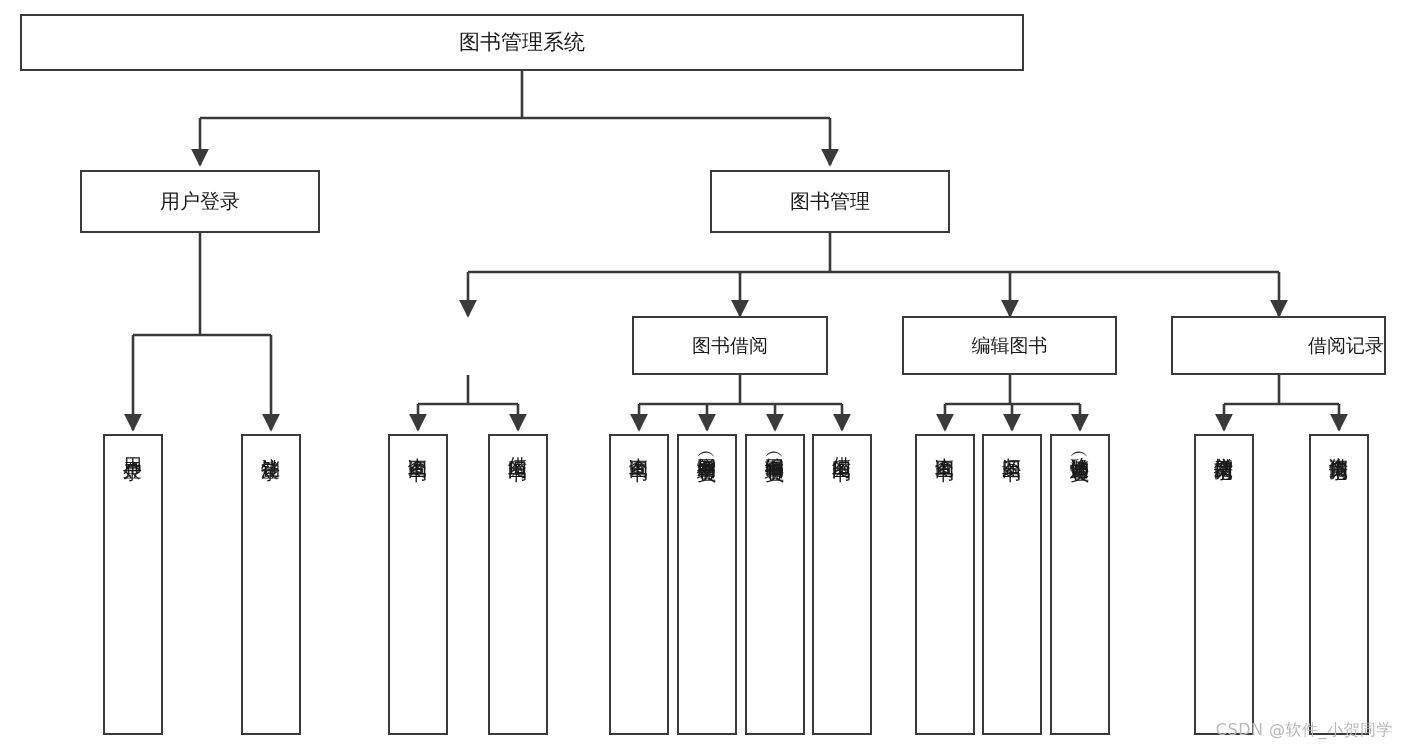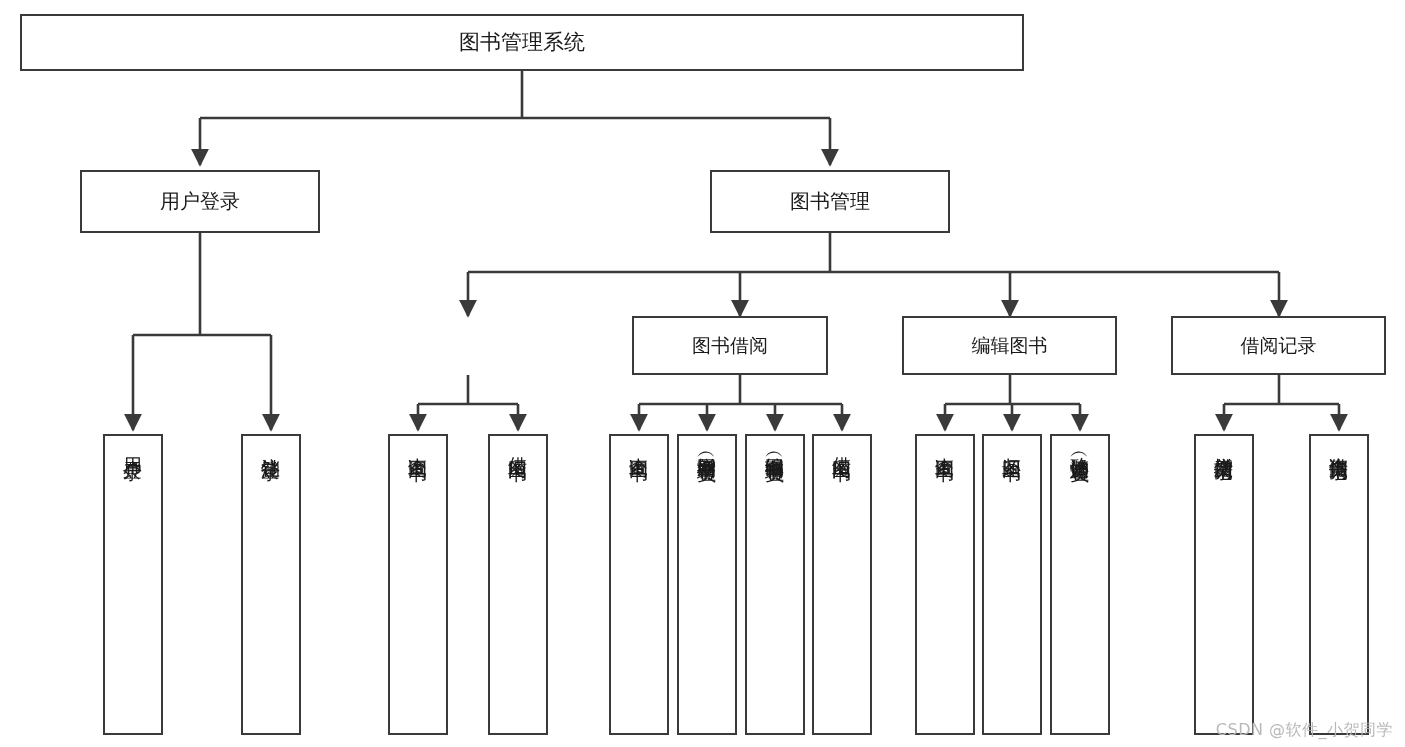--- a/index.html
+++ b/index.html
@@ -140,21 +140,21 @@
   <div class="node level2" style="left:710px; top:170px; width:240px; height:63px;justify-content:center;">
     <span>图书管理</span>
   </div>
 
   <div class="node level3" style="left:632px; top:316px; width:196px; height:59px;">
     <span>图书借阅</span>
   </div>
   <div class="node level3" style="left:902px; top:316px; width:215px; height:59px;">
     <span>编辑图书</span>
   </div>
-  <div class="node level3" style="left:1171px; top:316px; width:215px; height:59px;">
+  <div class="node level3" style="left:1171px; top:316px; width:215px; height:59px;justify-content:flex-end;">
     <span>借阅记录</span>
   </div>
 
   <div class="node leaf" style="left:103px; top:434px; width:60px; height:301px;">
     <span class="vtext">用户登录</span>
   </div>
   <div class="node leaf" style="left:241px; top:434px; width:60px; height:301px;">
     <span class="vtext">注销登录</span>
   </div>
 

